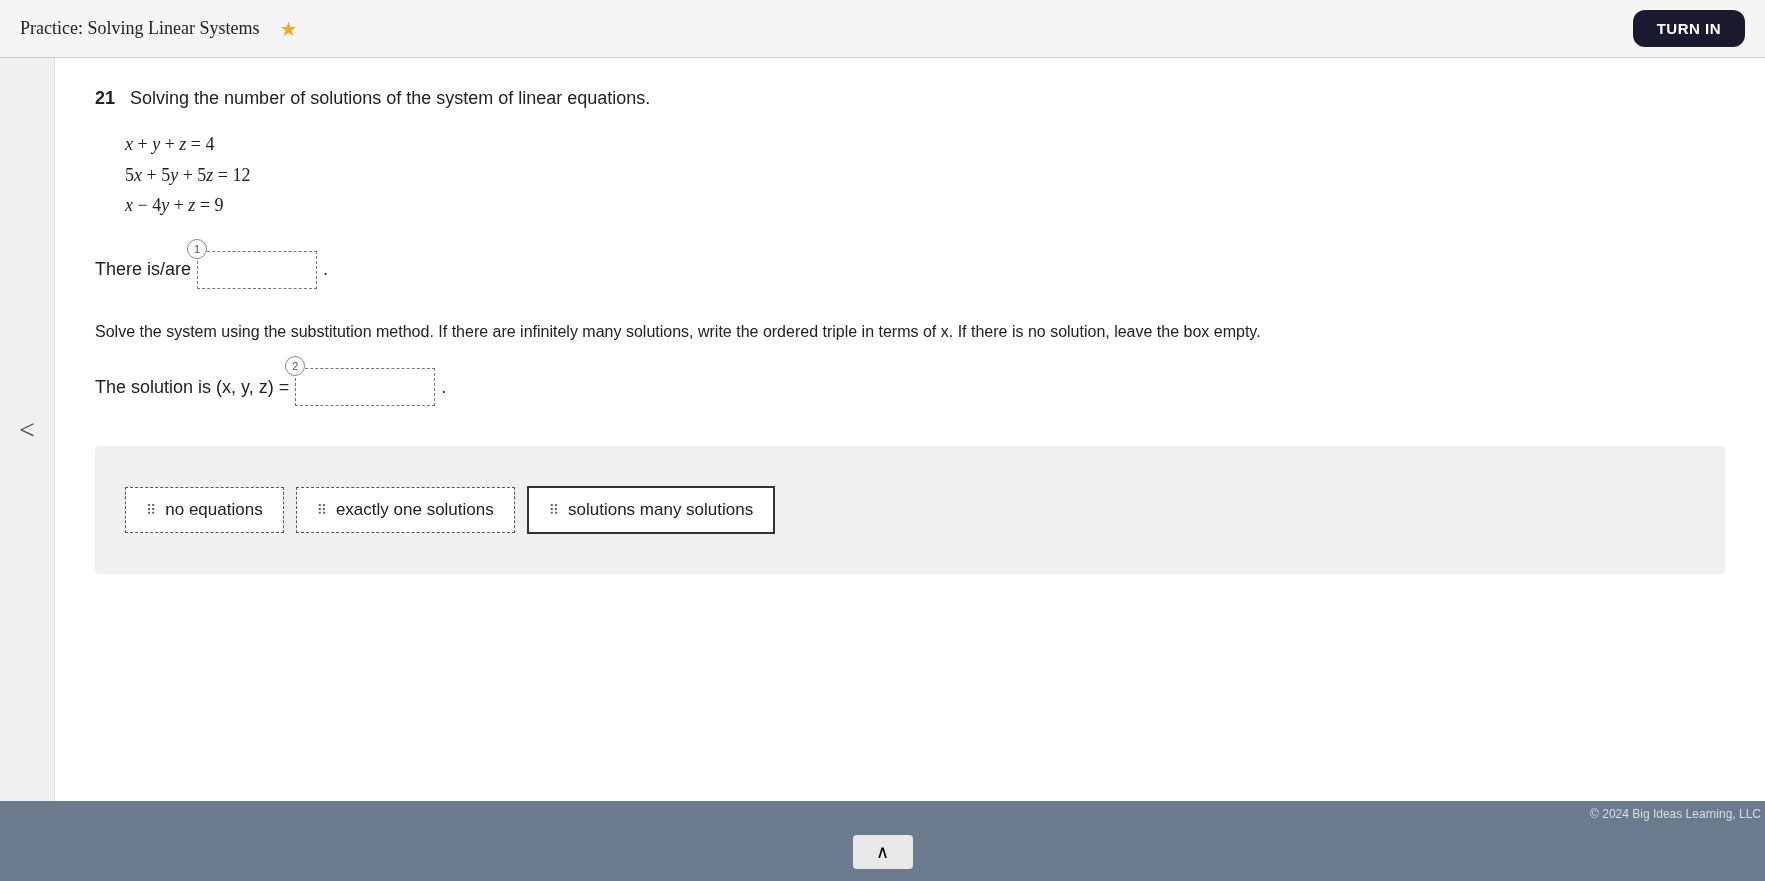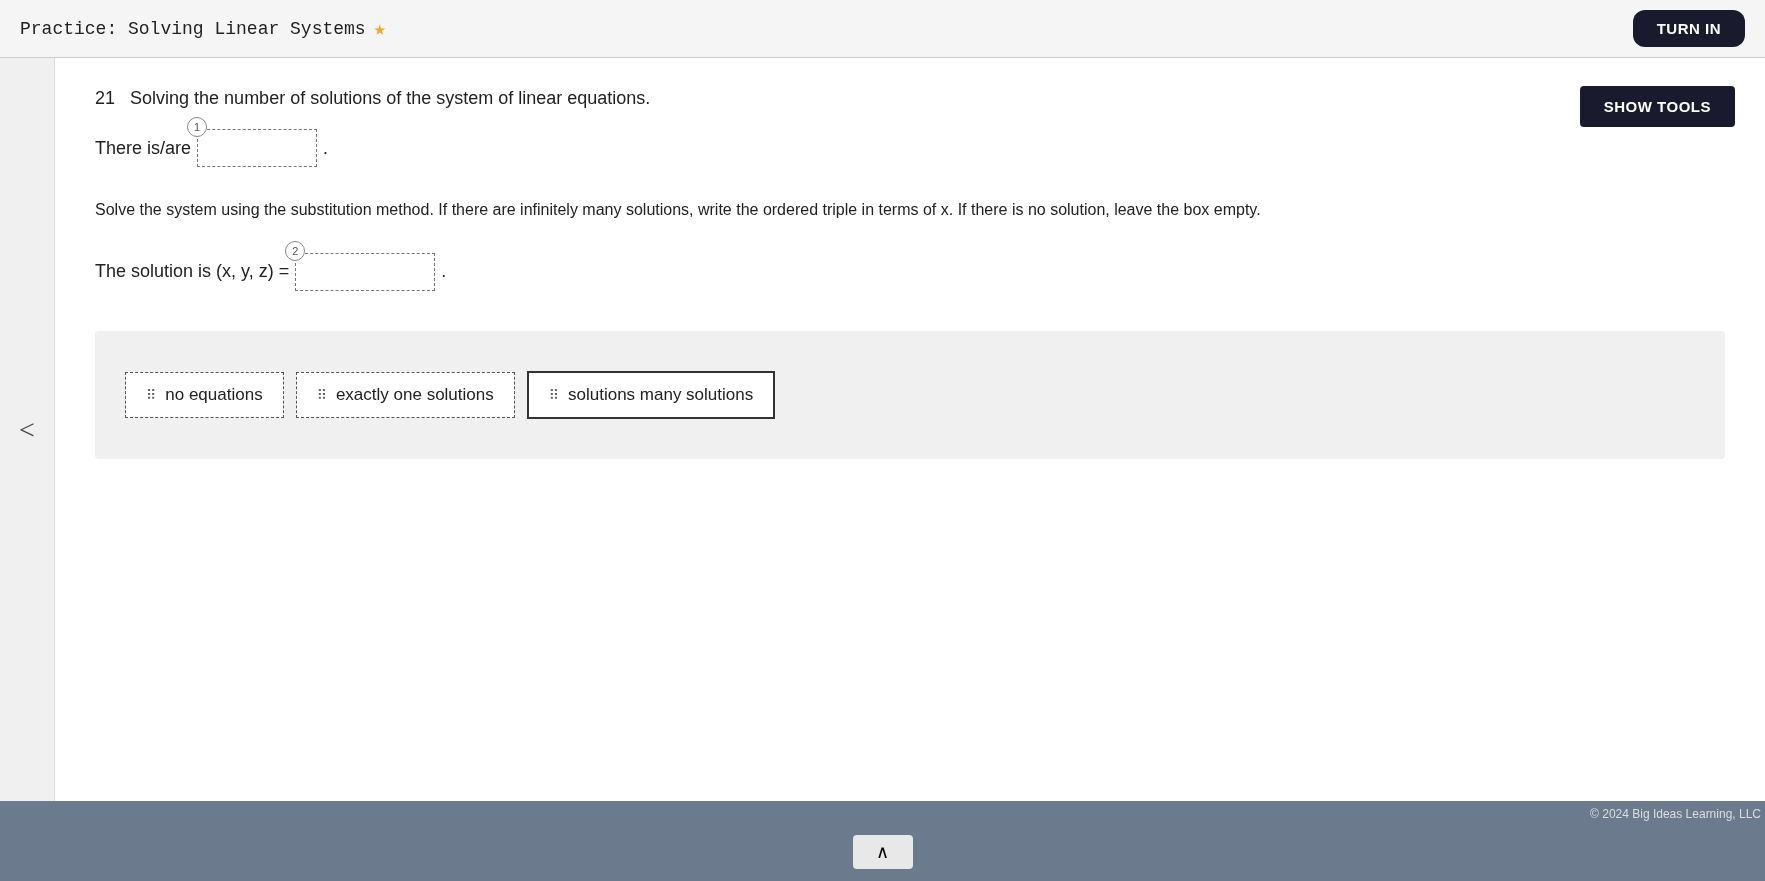--- a/index.html
+++ b/index.html
@@ -22,24 +22,24 @@
       align-items: center;
       justify-content: space-between;
       padding: 10px 20px;
       min-height: 56px;
     }
 
     .top-bar-title {
       font-size: 18px;
       font-weight: 500;
       color: #222;
-      font-family: Liberation Mono, monospace;
-      display: flex;
-      align-items: center;
-      gap: 8px;
+      font-family: Liberation Serif, serif;
+      display: flex;
+      align-items: center;
+      gap: 20px;
     }
 
     .star-icon {
       color: #f5a623;
       font-size: 20px;
     }
 
     .turn-in-btn {
       background-color: #1a1a2e;
       color: #fff;
@@ -105,21 +105,21 @@
     
     .question-header {
       font-size: 18px;
       font-family: Arial, sans-serif;
       color: #222;
       margin-bottom: 20px;
       max-width: 850px;
     }
 
     .question-number {
-      font-weight: normal;
+      font-weight: bold;
     }
 
     
     .equations-block {
       margin-left: 30px;
       margin-bottom: 30px;
       font-size: 18px;
       line-height: 1.7;
       color: #222;
     }
@@ -170,21 +170,21 @@
       outline: none;
     }
 
     
     .instructions-para {
       font-size: 16px;
       font-family: Arial, sans-serif;
       color: #222;
       max-width: 1300px;
       line-height: 1.6;
-      margin-bottom: 30px;
+      margin-bottom: 24px;
     }
 
     
     .solution-line {
       display: flex;
       align-items: center;
       gap: 0px;
       font-size: 18px;
       font-family: Arial, sans-serif;
       color: #222;
@@ -276,28 +276,38 @@
 </div>
 
 <div class="main-layout">
 
   <div class="left-nav">
     <span class="left-nav-arrow">&lt;</span>
   </div>
 
   <div class="content-area">
 
-    <button class="show-tools-btn">SHOW TOOLS</button>
 
     <div class="question-header">
       <span class="question-number">21</span>
       &nbsp;
       <span>Solving the number of solutions of the system of linear equations.</span>
     </div>
 
+    <div class="equations-block">
+      <div>
+        <span class="math-text">x</span> + <span class="math-text">y</span> + <span class="math-text">z</span> = 4
+      </div>
+      <div>
+        5<span class="math-text">x</span> + 5<span class="math-text">y</span> + 5<span class="math-text">z</span> = 12
+      </div>
+      <div>
+        <span class="math-text">x</span> − 4<span class="math-text">y</span> + <span class="math-text">z</span> = 9
+      </div>
+    </div>
 
     <div class="there-isare-line">
       <span>There is/are</span>
       <div class="input-box-wrapper">
         <div class="circle-badge">1</div>
         <input class="dashed-input" type="text" style="">
       </div>
       <span>.</span>
     </div>
 

